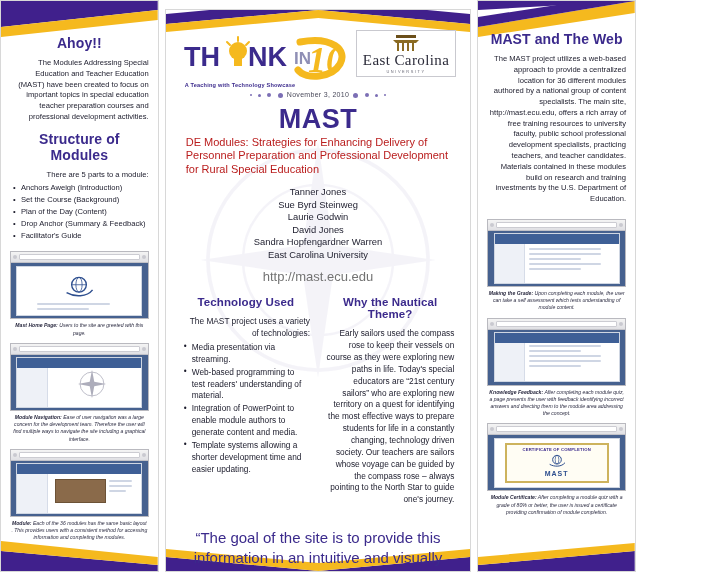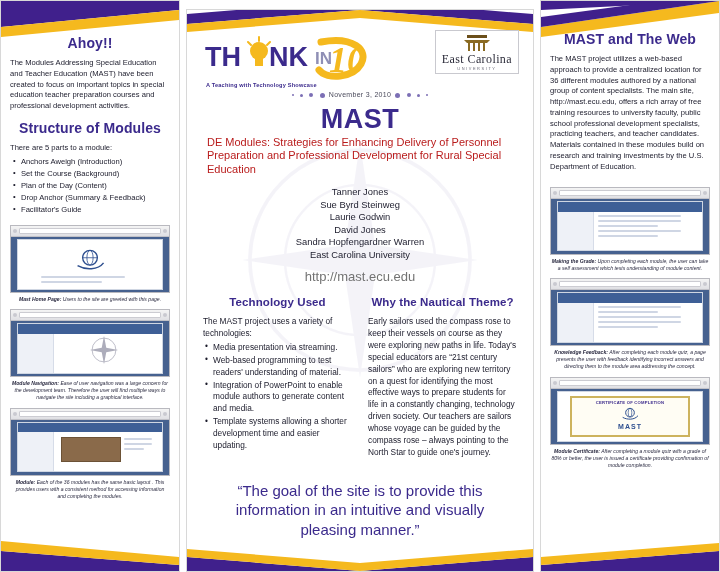--- a/index.html
+++ b/index.html
@@ -2,21 +2,21 @@
 <html><head>
 <meta charset="utf-8">
 <style>
   html,body{margin:0;padding:0;}
   body{
     width:720px;height:572px;
     background:#ffffff;
     font-family:"Liberation Sans", sans-serif;
     overflow:hidden;
   }
-  .poster{position:relative;width:720px;height:572px;background:#fff;display:flex;gap:6px;}
+  .poster{position:relative;width:636px;height:572px;background:#fff;display:flex;gap:6px;}
 
   
   .panel{position:relative;background:#ffffff;overflow:hidden;
          border:1px solid #d8d8d8;}
   .panel-left{width:178px;}
   .panel-center{width:346px;margin-top:9px;}
   .panel-right{width:178px;}
 
   
   .swoosh-top{position:absolute;left:0;top:0;width:100%;height:40px;overflow:hidden;pointer-events:none;}
@@ -27,21 +27,21 @@
   .panel-left .panel-inner{padding-top:34px;}
   .panel-right .panel-inner{padding-top:30px;}
   .panel-center .panel-inner{padding-top:16px;padding-left:12px;padding-right:12px;}
 
   h2.section-title{
     color:#3b2a8c;font-size:12.5px;font-weight:bold;text-align:center;
     margin:0 0 7px 0;letter-spacing:.1px;
   }
   h2.section-title.big{font-size:14px;}
   p.body-text{
-    color:#1b1b2b;font-size:7.6px;line-height:1.42;margin:0 0 8px 0;text-align:left;
+    color:#1b1b2b;font-size:7.6px;line-height:1.42;margin:0 0 8px 0;text-align:right;
   }
   ul.body-list{margin:2px 0 0 0;padding:0 0 0 11px;list-style:none;}
   ul.body-list li{
     color:#1b1b2b;font-size:7.6px;line-height:1.45;margin:0 0 1px 0;position:relative;
   }
   ul.body-list li:before{content:"\2022";position:absolute;left:-8px;top:-0.5px;color:#1b1b2b;font-size:7.6px;}
 
   
   .shot-block{margin:0 0 6px 0;}
   .shot{
@@ -79,21 +79,21 @@
     margin:3px 1px 0 1px;font-style:italic;
   }
   .caption b{font-style:italic;}
 
   
   .center-head{display:flex;align-items:flex-start;justify-content:space-between;padding:4px 2px 0 4px;}
   .ecu-logo{
     border:1px solid #c9c9cf;padding:3px 6px 2px 6px;text-align:center;background:#fff;
   }
   .ecu-cupola{margin:0 auto 1px auto;display:block;}
-  .ecu-name{font-family:"Liberation Serif", serif;font-size:12px;color:#2c2c3a;letter-spacing:.4px;line-height:1;}
+  .ecu-name{font-family:"Liberation Serif", serif;font-size:15px;color:#2c2c3a;letter-spacing:.4px;line-height:1;}
   .ecu-sub{font-size:3.9px;letter-spacing:1.6px;color:#6a6a78;margin-top:1px;}
   .event-date{
     text-align:center;font-size:7px;color:#4b4b5c;margin:3px 0 6px 0;letter-spacing:.3px;
   }
   .event-date .d{display:inline-block;border-radius:50%;background:#7c6fb5;vertical-align:middle;margin:0 2px;}
 
   .mast-title{color:#3b2a8c;font-size:27px;font-weight:bold;text-align:center;margin:2px 0 1px 0;letter-spacing:.5px;}
   .mast-sub{color:#b91c1c;font-size:11px;text-align:left;line-height:1.22;margin:0 8px 10px 8px;}
   .authors{text-align:center;color:#1d1d2d;font-size:9.4px;line-height:1.33;margin:0 0 8px 0;}
   .url{text-align:center;color:#737373;font-size:13px;margin:2px 0 12px 0;}

